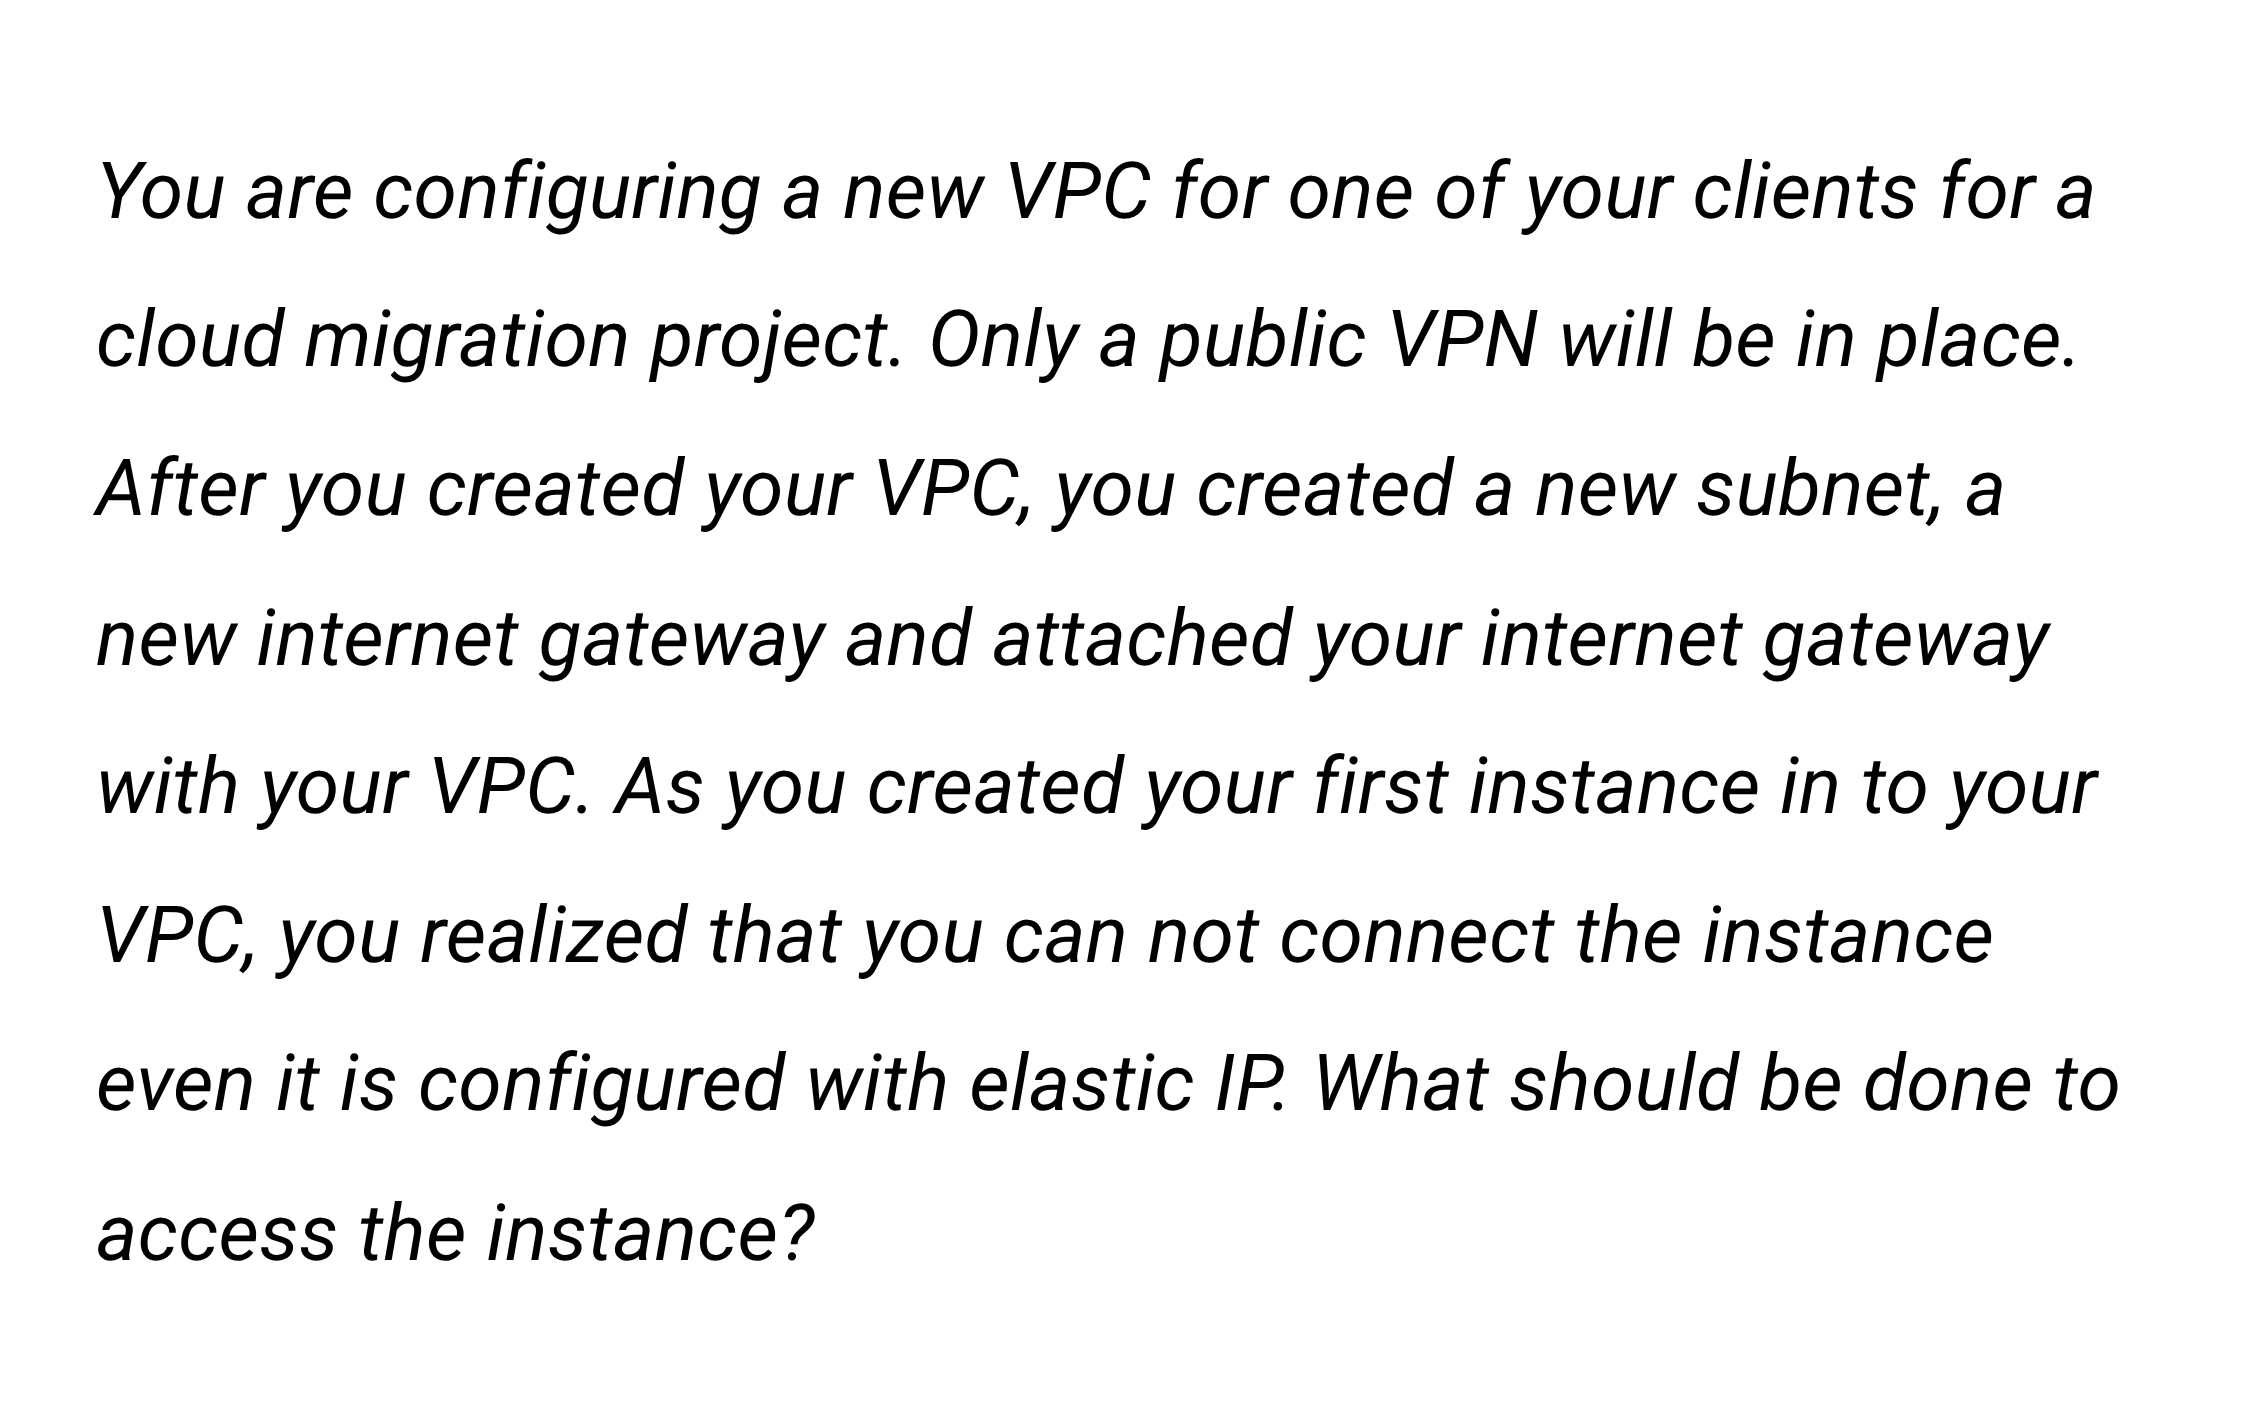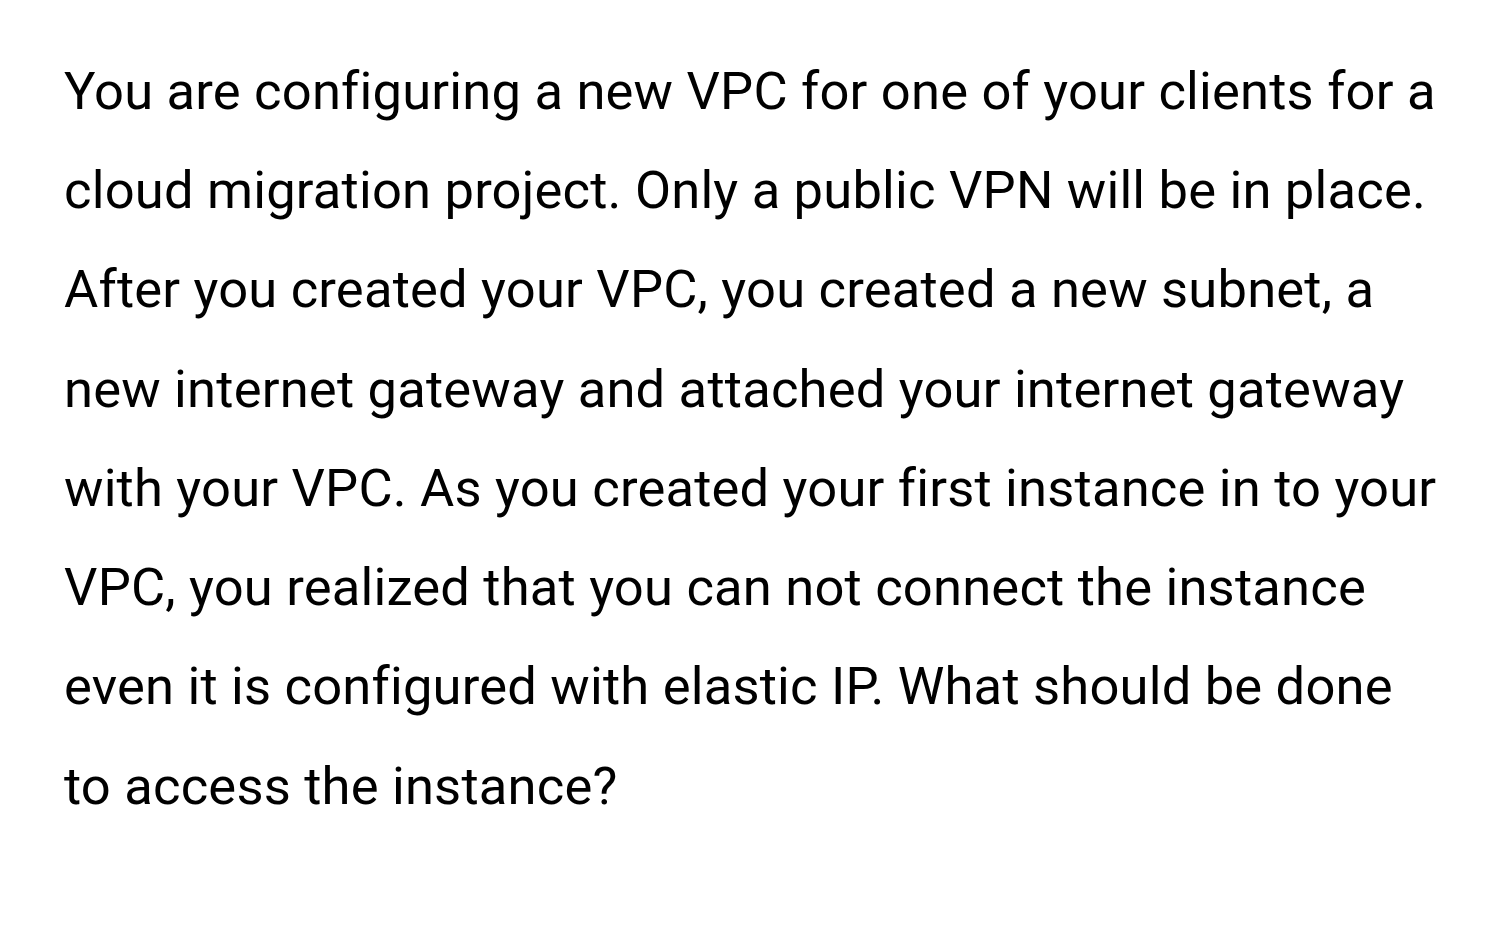--- a/index.html
+++ b/index.html
@@ -7,21 +7,22 @@
       padding: 0;
       box-sizing: border-box;
     }
     html, body {
       width: 1500px;
       height: 952px;
       background: #ffffff;
       font-family: -apple-system, BlinkMacSystemFont, "Segoe UI", Roboto, Helvetica, Arial, sans-serif;
     }
     .content {
-      padding: 42px 60px 0 64px;
+      padding: 78px 60px 0 64px;
+      font-style: italic;
     }
     .question-text {
       font-size: 52.5px;
       line-height: 1.89;
       color: #000000;
       font-weight: 400;
       letter-spacing: 0.2px;
     }
   </style>
 </head>

